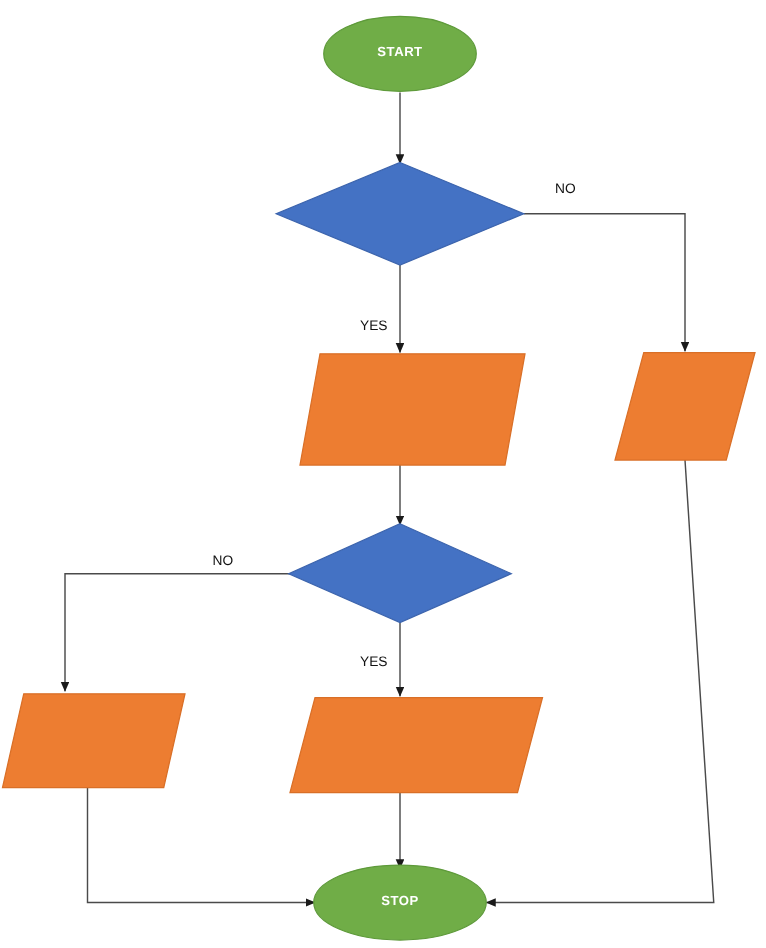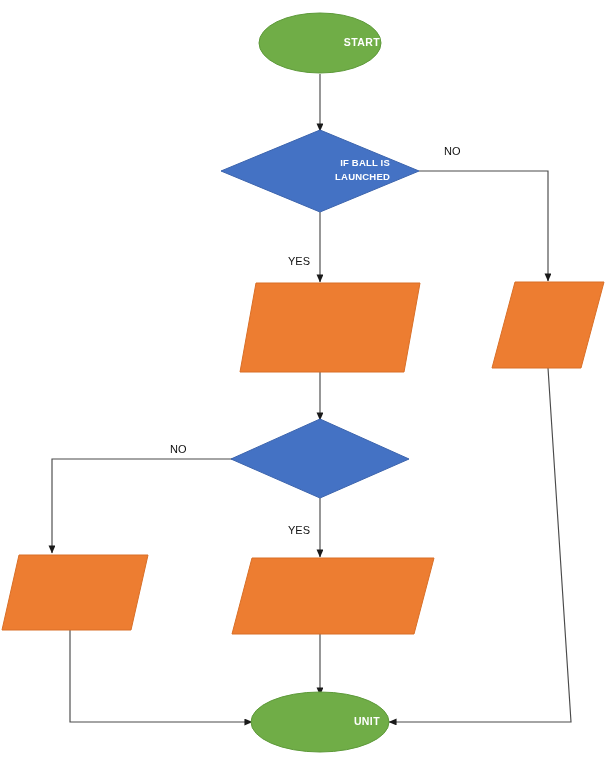--- a/index.html
+++ b/index.html
@@ -24,21 +24,21 @@
     width: 613px;
     height: 758px;
   }
   .node-label {
     position: absolute;
     color: #ffffff;
     font-family: "Liberation Sans", sans-serif;
     font-size: 9.5px;
     font-weight: bold;
     letter-spacing: 0.2px;
-    text-align: right;
+    text-align: center;
     line-height: 1.45;
     pointer-events: none;
     white-space: pre-line;
   }
   .terminal-label {
     font-size: 10.5px;
     letter-spacing: 0.4px;
   }
   .edge-label {
     position: absolute;
@@ -99,29 +99,27 @@
 
     <polygon points="19,555 148,555 131,630 2,630" fill="#ED7D31" stroke="#d96f27" stroke-width="1"></polygon>
 
     <polygon points="252,558 434,558 414,634 232,634" fill="#ED7D31" stroke="#d96f27" stroke-width="1"></polygon>
 
     <ellipse cx="320" cy="722" rx="69" ry="30" fill="#70AD47" stroke="#5e9a3a" stroke-width="1"></ellipse>
   </svg>
 
   <div class="node-label terminal-label" style="left:260px; top:35px; width:120px;">START</div>
 
-  <div class="node-label" style="left:250px; top:156px; width:140px;">IF BALL IS
-LAUNCHED</div>
 
 
 
 
 
 
-  <div class="node-label terminal-label" style="left:260px; top:714px; width:120px;">UNIT</div>
+  <div class="node-label terminal-label" style="left:260px; top:714px; width:120px;">STOP</div>
 
   <div class="edge-label" style="left:444px; top:145px;">NO</div>
 
   <div class="edge-label" style="left:288px; top:255px;">YES</div>
 
   <div class="edge-label" style="left:170px; top:443px;">NO</div>
 
   <div class="edge-label" style="left:288px; top:524px;">YES</div>
 
   <div class="hit" style="left:259px; top:13px; width:122px; height:60px;"></div>

